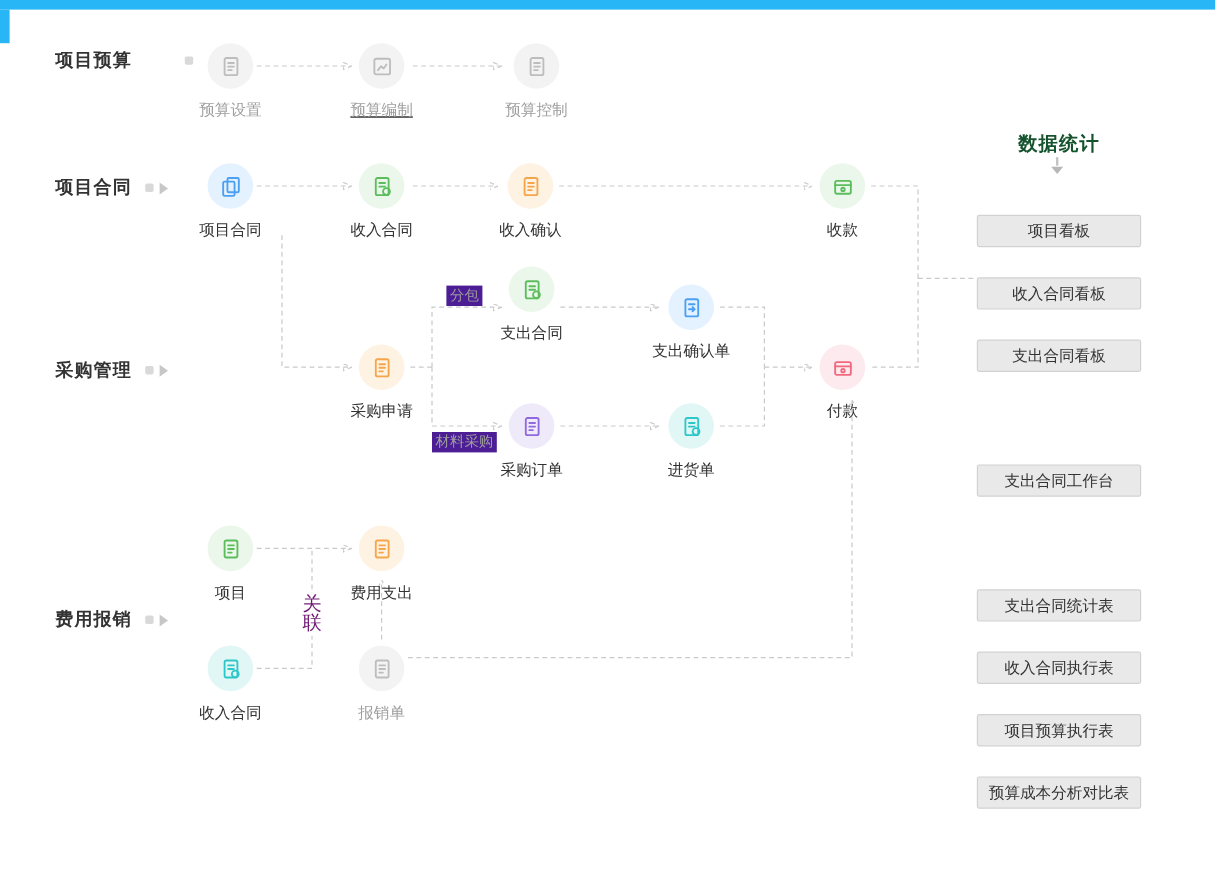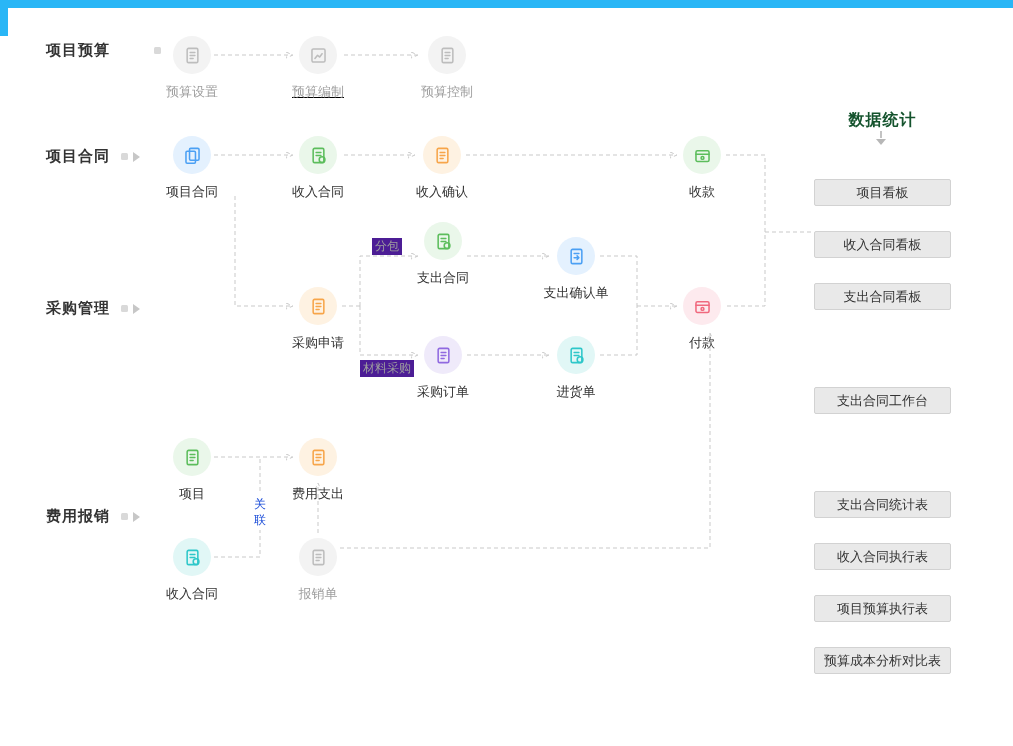--- a/index.html
+++ b/index.html
@@ -29,21 +29,21 @@
 
   .c-gray   { background:#f3f3f3; color:#bdbdbd; }
   .c-blue   { background:#e4f1fe; color:#4ba0f4; }
   .c-green  { background:#eaf7ea; color:#5cbd5c; }
   .c-orange { background:#fef2e2; color:#f7a54a; }
   .c-purple { background:#efeafa; color:#9069e0; }
   .c-teal   { background:#e1f7f6; color:#2ec7c9; }
   .c-red    { background:#fdeaee; color:#f0697e; }
 
   .edge-label { position:absolute; font-size:12px; color:#9e9e9e; background:#4c1d95; padding:0 3px; }
-  .v-label { position:absolute; width:16px; font-size:12px; line-height:16px; color:#1d4ed8;
+  .v-label { position:absolute; width:16px; font-size:16px; line-height:16px; color:#701a75;
              background:#fff; text-align:center; word-break:break-all; padding:2px 0; }
 
   .stats-title { position:absolute; left:814px; top:110px; width:137px; text-align:center;
                  font-size:16px; font-weight:700; color:#14532d; letter-spacing:1px; }
   .stats-arrow { position:absolute; left:873px; top:131px; width:16px; text-align:center; }
   .stats-arrow .stub { display:block; width:2px; height:7px; background:#c3c3c3; margin:0 auto; }
   .stats-arrow .tri { display:block; width:0; height:0; margin:1px auto 0;
                       border-left:5px solid transparent; border-right:5px solid transparent;
                       border-top:6px solid #b7b7b7; }
   .stats-item { position:absolute; left:814px; width:137px; height:27px; line-height:25px;

